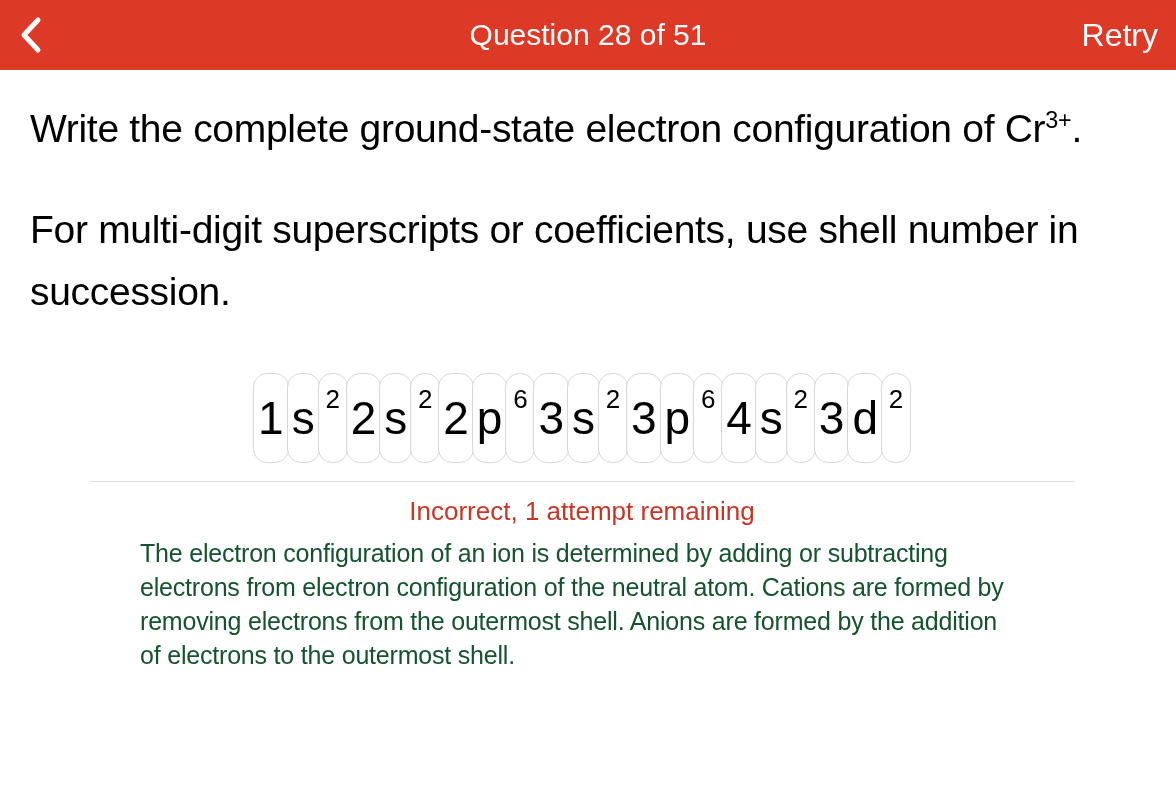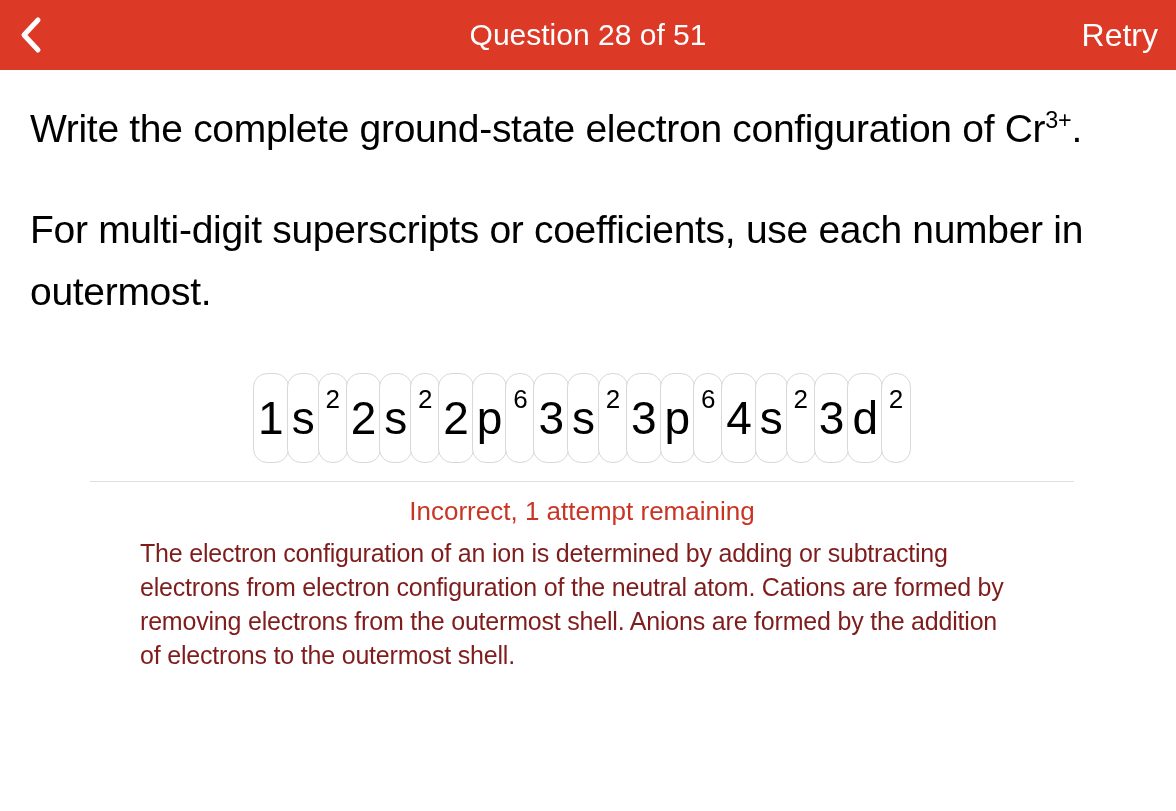--- a/index.html
+++ b/index.html
@@ -106,21 +106,21 @@
     }
     .feedback-status {
       text-align: center;
       font-size: 26px;
       color: #c93524;
       margin-bottom: 10px;
     }
     .feedback-text {
       font-size: 25px;
       line-height: 1.35;
-      color: #7f1d1d;
+      color: #14532d;
       margin: 0 110px;
       letter-spacing: -0.2px;
     }
   </style>
 </head>
 <body>
 
 <div class="header">
   <div class="back-button">
     <svg viewBox="0 0 24 38" fill="none">
@@ -131,21 +131,21 @@
   <div class="retry-button">Retry</div>
 </div>
 
 <div class="content">
   <div class="question-text">
     <span>Write the complete ground-state electron configuration of Cr</span><sup>3+</sup><span>.</span>
   </div>
 
   <div class="spacer"></div>
 
-  <div class="instruction-text">For multi-digit superscripts or coefficients, use each number in outermost.</div>
+  <div class="instruction-text">For multi-digit superscripts or coefficients, use shell number in succession.</div>
 
   <div class="answer-area">
     <div class="answer-tiles" id="answer-tiles">
         <div class="tile">1</div>
         <div class="tile">s</div>
         <div class="tile sup-tile">2</div>
         <div class="tile">2</div>
         <div class="tile">s</div>
         <div class="tile sup-tile">2</div>
         <div class="tile">2</div>

